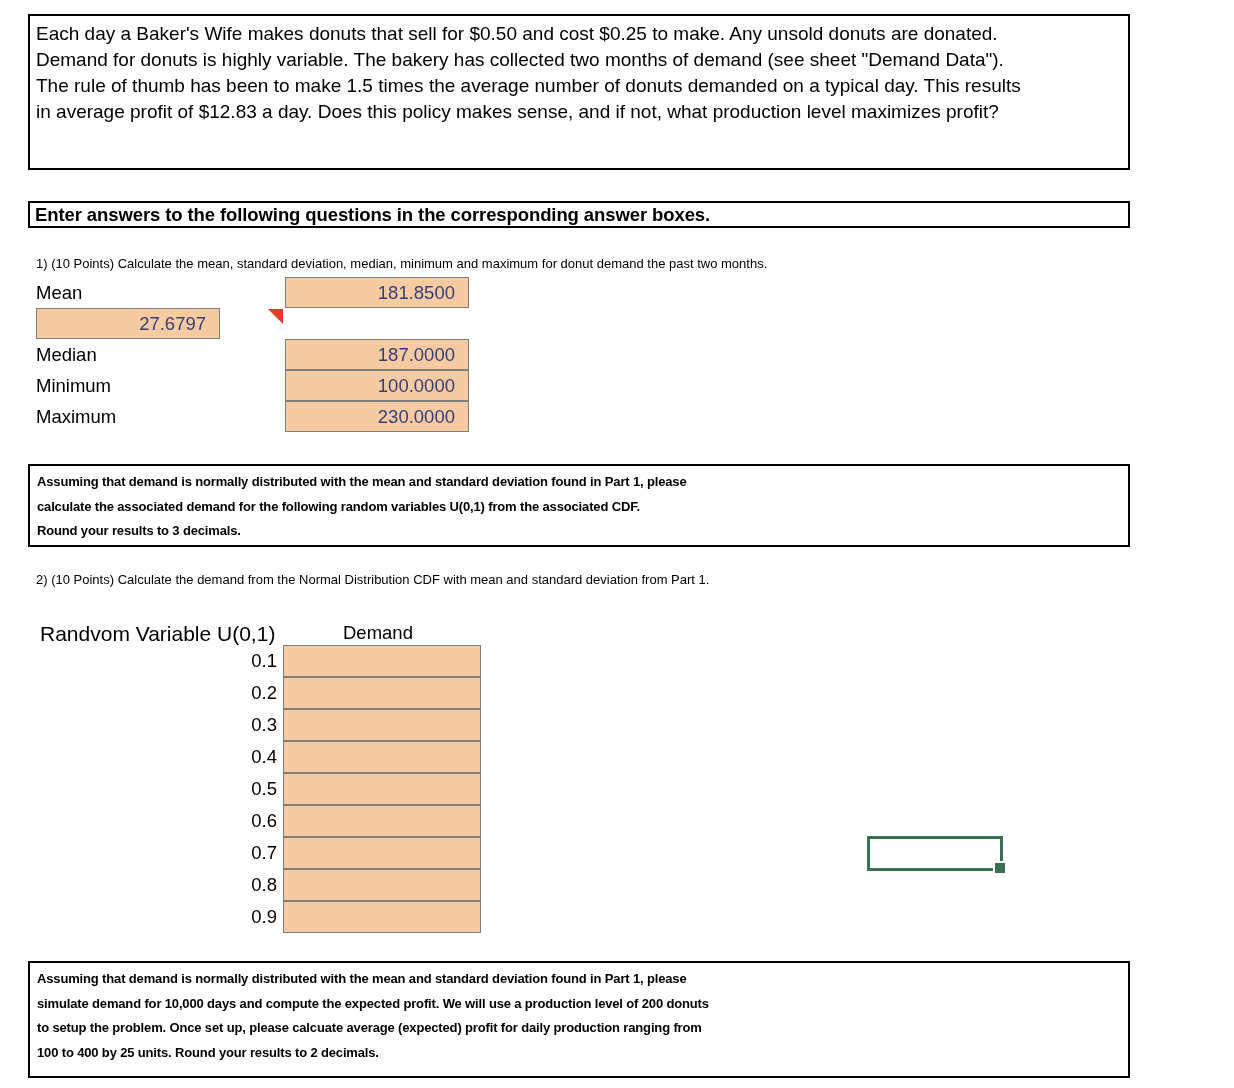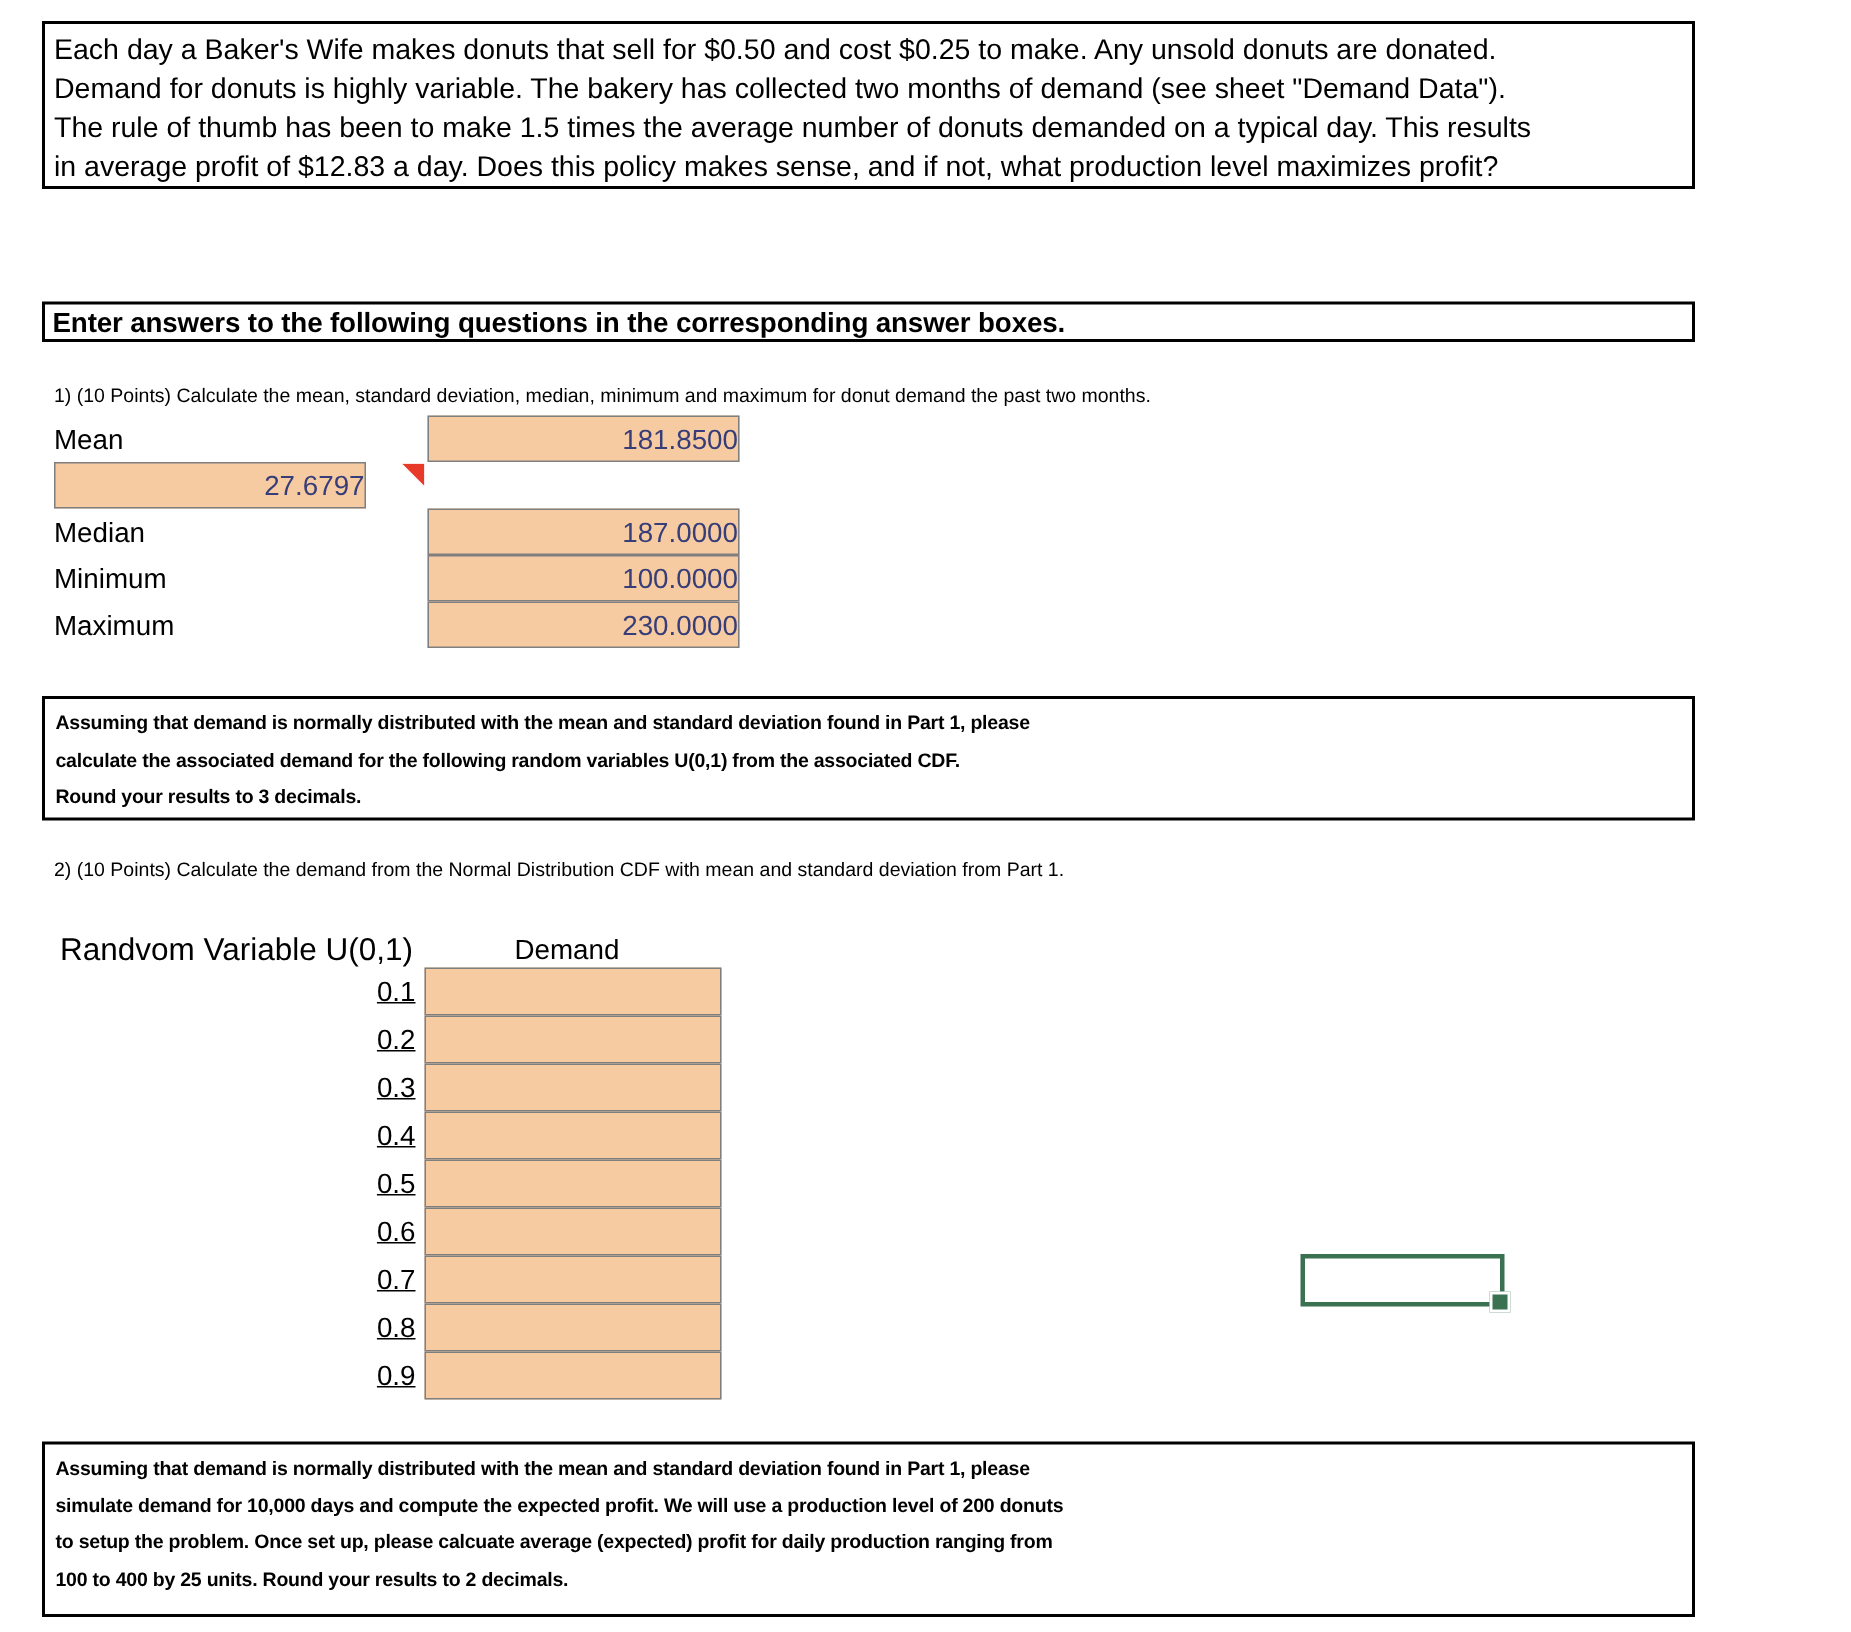--- a/index.html
+++ b/index.html
@@ -6,21 +6,21 @@
   .canvas{
     position:relative;width:1234px;height:1088px;background:#fff;
     font-family:"Liberation Sans", sans-serif;color:#000;overflow:hidden;
   }
   
   .tbox{
     position:absolute;left:28px;width:1102px;border:2px solid #000;
     box-sizing:border-box;background:#fff;
   }
   .tbox .line{white-space:nowrap;}
-  .intro{top:14px;height:112px;padding:5px 6px;font-size:19px;line-height:26px;}
+  .intro{top:14px;height:156px;padding:5px 6px;font-size:19px;line-height:26px;}
   .banner{
     top:201px;height:27px;display:flex;align-items:flex-end;padding-left:5px;
     font-size:18.5px;font-weight:bold;letter-spacing:-0.1px;
   }
   .note{font-size:13px;font-weight:bold;line-height:24.5px;padding:4px 7px;letter-spacing:-0.15px;}
   .note1{top:464px;height:83px;}
   .note2{top:961px;height:117px;}
   .qtext{position:absolute;left:36px;font-size:13px;white-space:nowrap;}
   .q1{top:256px;}
   .q2{top:572px;}
@@ -30,32 +30,32 @@
     border:1px solid var(--answer-box-border,#7F7F7F);
   }
   
   .stats{position:absolute;left:36px;top:277px;}
   .stat-row{display:flex;height:31px;align-items:stretch;}
   .stat-label{
     width:249px;font-size:18.5px;display:flex;align-items:center;
     white-space:nowrap;
   }
   .stat-value{
-    width:208px;height:31px;display:flex;align-items:center;justify-content:flex-end;
-    padding-right:0;font-size:18.5px;color:var(--value-text,#363D78);
+    width:184px;height:31px;display:flex;align-items:center;justify-content:flex-end;
+    padding-right:13px;font-size:18.5px;color:var(--value-text,#363D78);
   }
   .comment-tri{
     position:absolute;left:268px;top:309px;width:15px;height:15px;
     background:var(--comment-red,#E83A28);
     clip-path:polygon(0 0,100% 0,100% 100%);z-index:3;
   }
   
   .thead-col1{position:absolute;left:40px;top:622px;font-size:21px;white-space:nowrap;}
   .thead-col2{position:absolute;left:343px;top:622px;font-size:18.5px;white-space:nowrap;}
-  .utable{position:absolute;left:36px;top:645px;text-decoration:underline;}
+  .utable{position:absolute;left:36px;top:645px;}
   .u-row{display:flex;height:32px;align-items:stretch;}
   .u-label{
     width:241px;font-size:18.5px;display:flex;align-items:center;
     justify-content:flex-end;padding-right:0;
   }
   .u-cell{
     width:198px;height:32px;margin-left:6px;display:flex;align-items:center;
     justify-content:flex-end;padding-right:13px;font-size:18.5px;
     color:var(--value-text,#363D78);
   }

